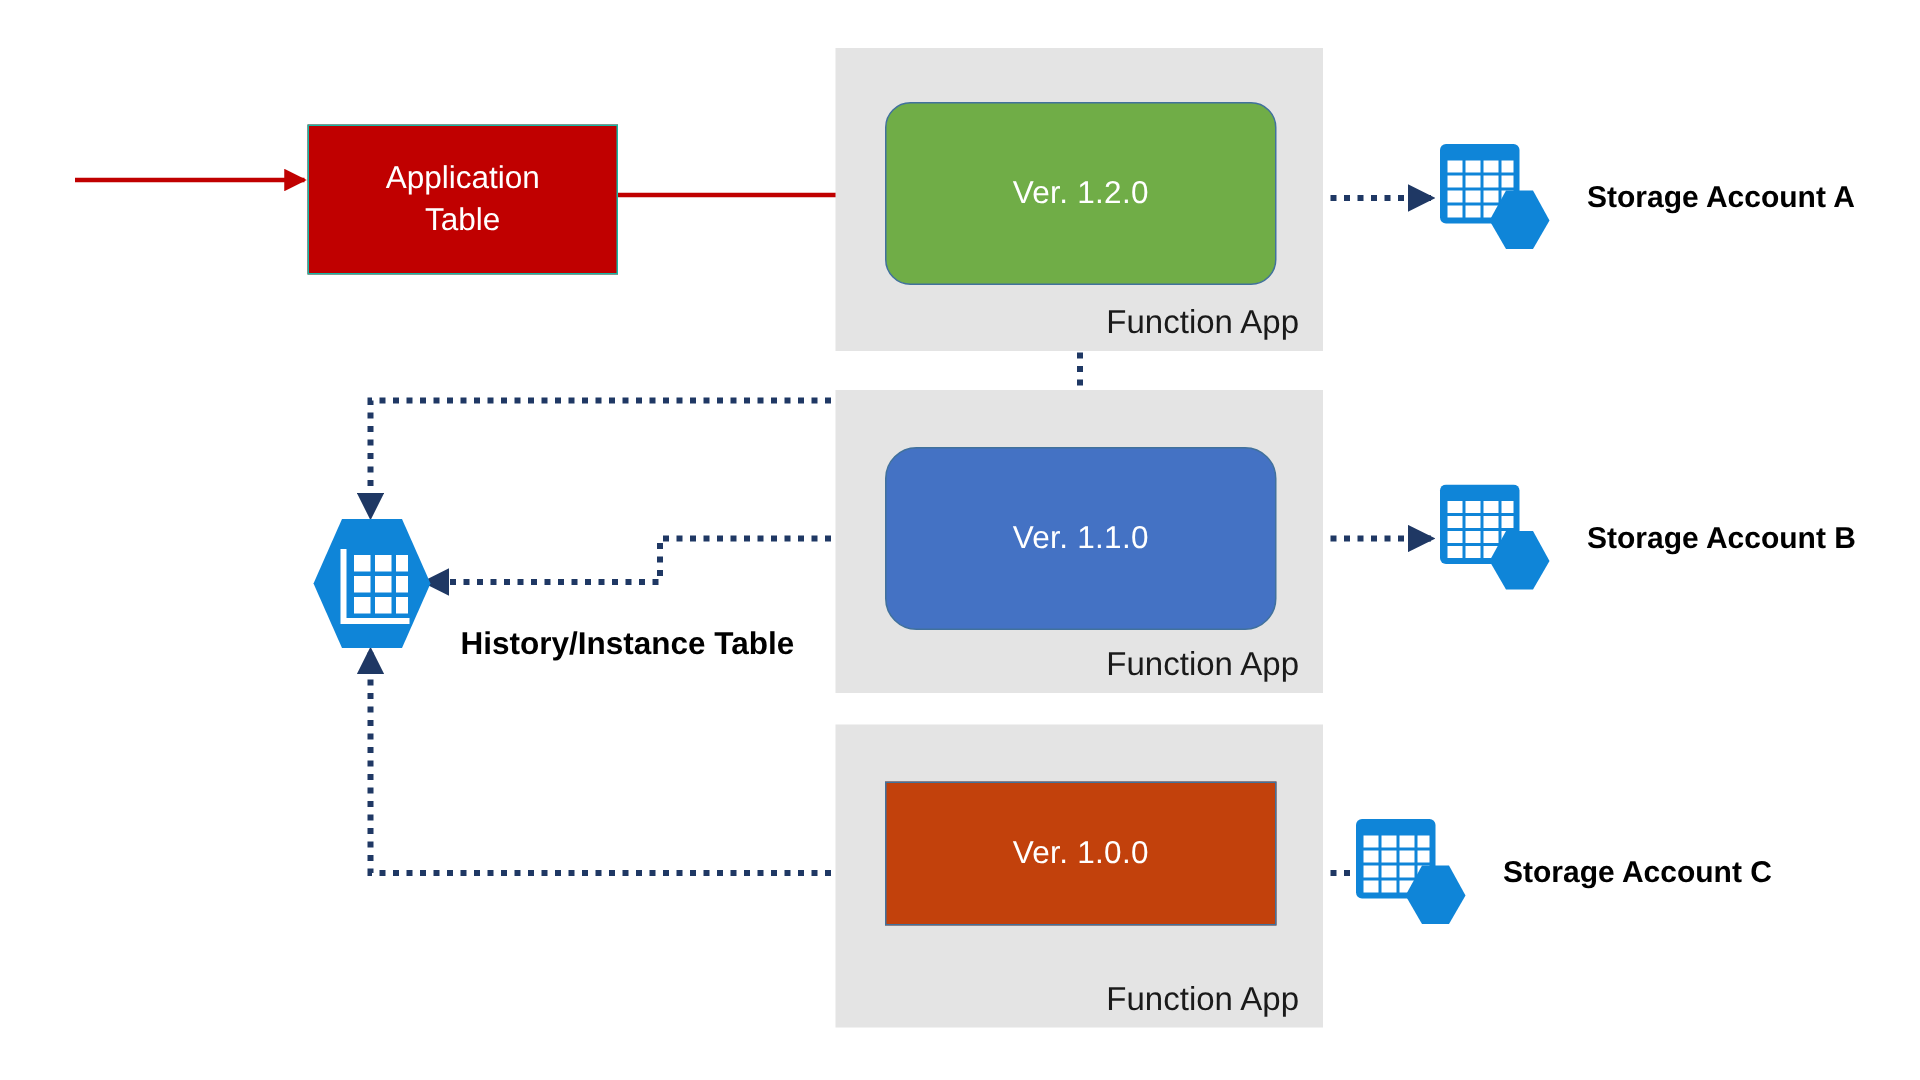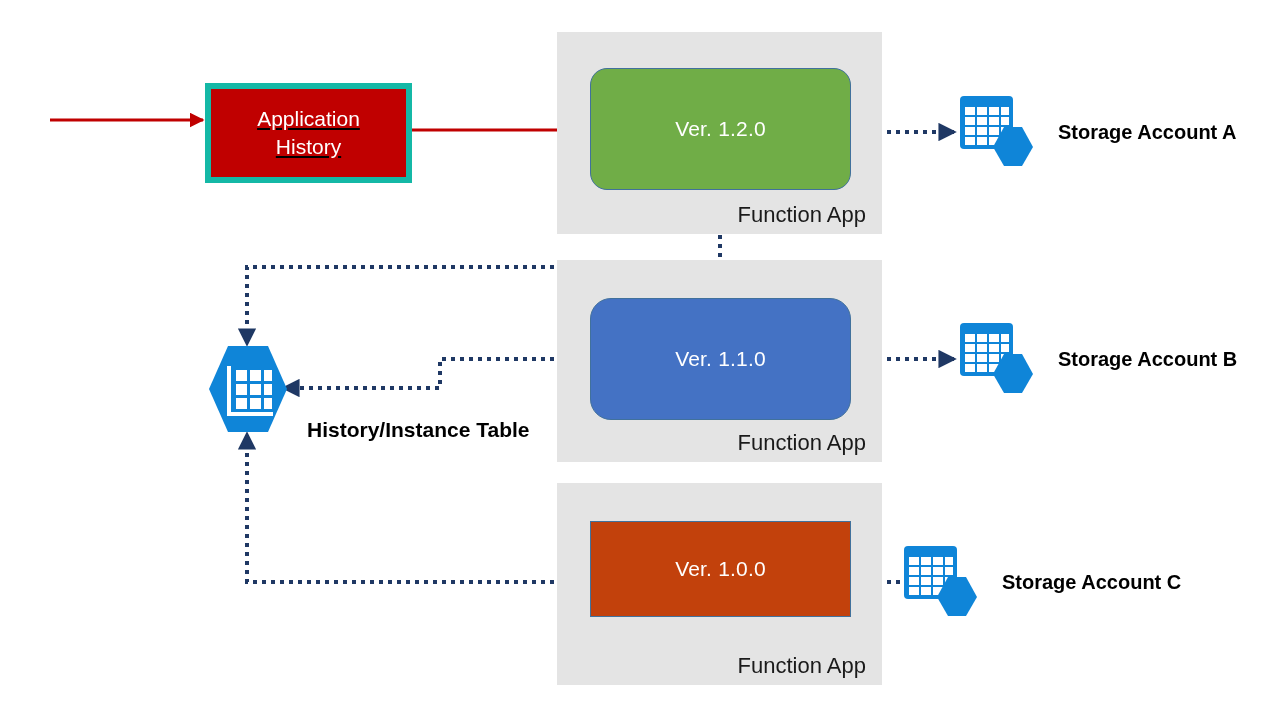--- a/index.html
+++ b/index.html
@@ -49,27 +49,26 @@
   }
   .ver-box span {
     color: #ffffff;
     font-size: 21px;
     font-family: "Liberation Sans", sans-serif;
     letter-spacing: 0.2px;
   }
   
   .router-box {
     position: absolute;
-    border: 6px solid #14b8a6;
+    border: 1px solid #14b8a6;
     background: #C00000;
     display: flex;
     align-items: center;
     justify-content: center;
     box-sizing: border-box;
-    text-decoration: underline;
   }
   .router-box span {
     color: #ffffff;
     font-size: 21px;
     line-height: 1.35;
     text-align: center;
     font-family: "Liberation Sans", sans-serif;
   }
   
   .storage-item {
@@ -145,21 +144,21 @@
     <g>
       <polyline points="590,359 440,359 440,388 283,388" fill="none" stroke="#1F3864" stroke-width="4" stroke-dasharray="4 5" stroke-linecap="butt" marker-end="url(#arrow-navy)"></polyline>
     </g>
 
     <g>
       <polyline points="590,582 247,582 247,433" fill="none" stroke="#1F3864" stroke-width="4" stroke-dasharray="4 5" stroke-linecap="butt" marker-end="url(#arrow-navy)"></polyline>
     </g>
   </svg>
 
   <div class="router-box" style="left:205px; top:83px; width:207px; height:100px;">
-    <span><span>Application</span><br><span>History</span></span>
+    <span><span>Application</span><br><span>Table</span></span>
   </div>
 
   <div class="func-app" style="left:557px; top:32px; width:325px; height:202px;">
     <div class="func-app-label">Function App</div>
   </div>
   <div class="ver-box" style="left:590px; top:68px; width:261px; height:122px; background:#70AD47;border-radius:17px;">
     <span>Ver. 1.2.0</span>
   </div>
 
   <div class="func-app" style="left:557px; top:260px; width:325px; height:202px;">

